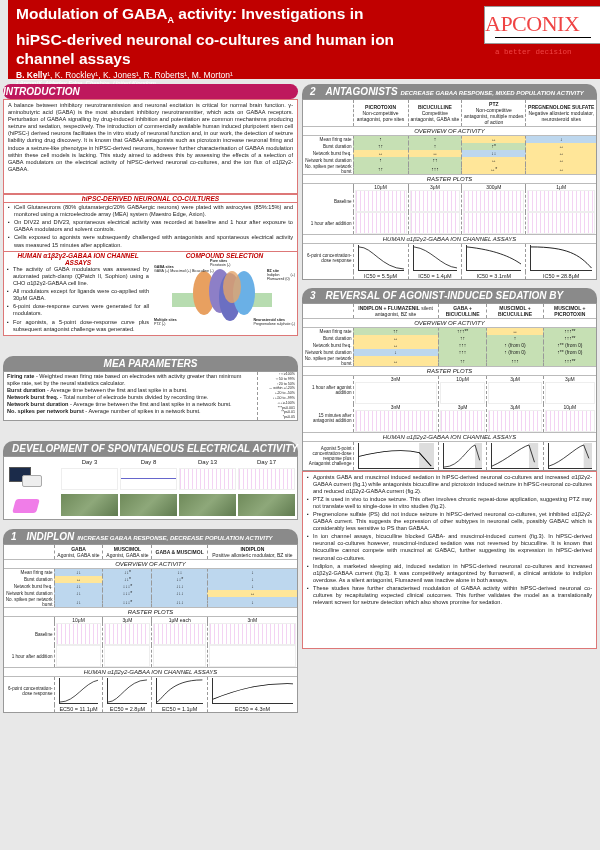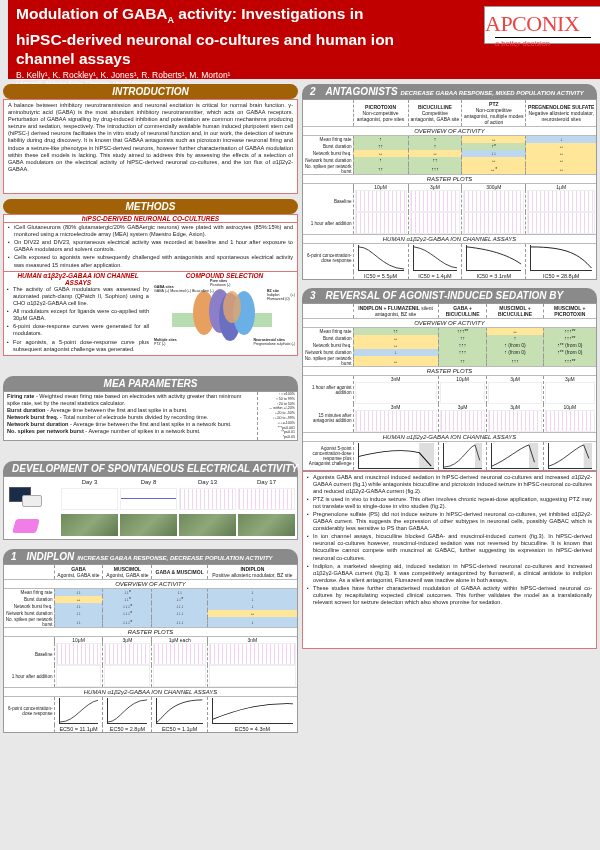--- a/index.html
+++ b/index.html
@@ -1,28 +1,28 @@
 <!DOCTYPE html>
 <html><head>
 <meta charset="utf-8">
 <style>
 *{box-sizing:border-box;margin:0;padding:0}
 body{width:600px;height:850px;background:#e8e8e8;font-family:"Liberation Sans",sans-serif;color:#222;position:relative;overflow:hidden}
 #header{position:absolute;left:8px;top:0;width:600px;height:79px;background:#c00000;color:#fff;padding:4px 8px}
 #title{font-size:15.5px;font-weight:bold;line-height:19px;width:400px}
 #authors{font-size:8.5px;margin-top:2px}
-#authors u{font-weight:normal}
+#authors u{font-weight:bold}
 #affil{font-size:6px;font-style:italic}
 #logo{position:absolute;right:6px;top:6px;width:118px;height:38px;background:#fff;border:1px solid #999;text-align:left;color:#ef4444}
 #logo .name{font-family:"Liberation Serif",serif;font-size:22px;margin-top:4px;letter-spacing:-0.5px}
-#logo .tag{font-family:Liberation Sans, sans-serif;font-size:7.5px;border-top:1px solid #000;margin:0 10px;padding-top:1px}
+#logo .tag{font-family:Liberation Mono, monospace;font-size:7.5px;border-top:1px solid #000;margin:0 10px;padding-top:10px}
 .col{position:absolute;width:295px}
 #left{left:3px;top:84px}
 #right{left:302px;top:84px}
-.redhdr{background:#a16207;color:#fff;font-weight:bold;font-style:italic;text-align:center;border-radius:10px;font-size:10px;height:15px;line-height:15px}
+.redhdr{background:#be185d;color:#fff;font-weight:bold;font-style:italic;text-align:left;border-radius:10px;font-size:10px;height:15px;line-height:15px}
 .grayhdr{background:#8a8a8a;color:#fff;font-weight:bold;font-style:italic;border-radius:10px 10px 0 0;font-size:10px;height:15px;line-height:15px;padding-left:8px}
 .grayhdr .num{margin-right:10px}
 .grayhdr .sub{font-size:6px}
 .box{background:#fff;border:1px solid #d77;padding:2px 4px;font-size:5.6px;line-height:7.1px;text-align:justify}
 .gbox{background:#fff;border:1px solid #999;font-size:5px}
 .subhdr{color:#c00000;font-style:italic;font-weight:bold;font-size:6.5px;text-align:center;border-bottom:1px solid #d77}
 ul{list-style:none}
 li{padding-left:6px;position:relative;margin-bottom:1px}
 li:before{content:"▪";position:absolute;left:0;font-size:5px}
 table{border-collapse:collapse;width:100%}
@@ -48,21 +48,20 @@
  <div id="logo">
       <div class="name">APCONIX</div>
       <div class="tag">a better decision</div>
     </div>
 </div>
 
 <div class="col" id="left">
  <div class="redhdr">INTRODUCTION</div>
  <div class="box" style="height:95px">A balance between inhibitory neurotransmission and neuronal excitation is critical for normal brain function. γ-aminobutyric acid (GABA) is the most abundant inhibitory neurotransmitter, which acts on GABAA receptors. Perturbation of GABAA signalling by drug-induced inhibition and potentiation are common mechanisms producing seizure and sedation, respectively. The introduction of commercially available human induced pluripotent stem cell (hiPSC-) derived neurons facilitates the in vitro study of neuronal function and, in our work, the detection of seizure liability during drug discovery. It is known that GABAA antagonists such as picrotoxin increase neuronal firing and induce a seizure-like phenotype in hiPSC-derived neurons, however further characterisation of GABAA modulation within these cell models is lacking. This study aimed to address this by assessing the effects of a selection of GABA modulators on the electrical activity of hiPSC-derived neuronal co-cultures, and the ion flux of α1β2γ2-GABAA.</div>
 
- <div class="redhdr" style="margin-top:5px">METHODS</div>
  <div class="box" style="padding:0;height:142px">
   <div class="subhdr">hiPSC-DERIVED NEURONAL CO-CULTURES</div>
   <ul style="padding:1px 4px">
    <li>iCell Glutaneurons (80% glutamatergic/20% GABAergic neurons) were plated with astrocytes (85%:15%) and monitored using a microelectrode array (MEA) system (Maestro Edge, Axion).</li>
    <li>On DIV22 and DIV23, spontaneous electrical activity was recorded at baseline and 1 hour after exposure to GABAA modulators and solvent controls.</li>
    <li>Cells exposed to agonists were subsequently challenged with antagonists and spontaneous electrical activity was measured 15 minutes after application.</li>
   </ul>
   <div style="display:flex;border-top:1px solid #d77">
    <div style="width:148px;padding:0 3px">
     <div class="subhdr" style="border:none">HUMAN α1β2γ2-GABAA ION CHANNEL ASSAYS</div>

